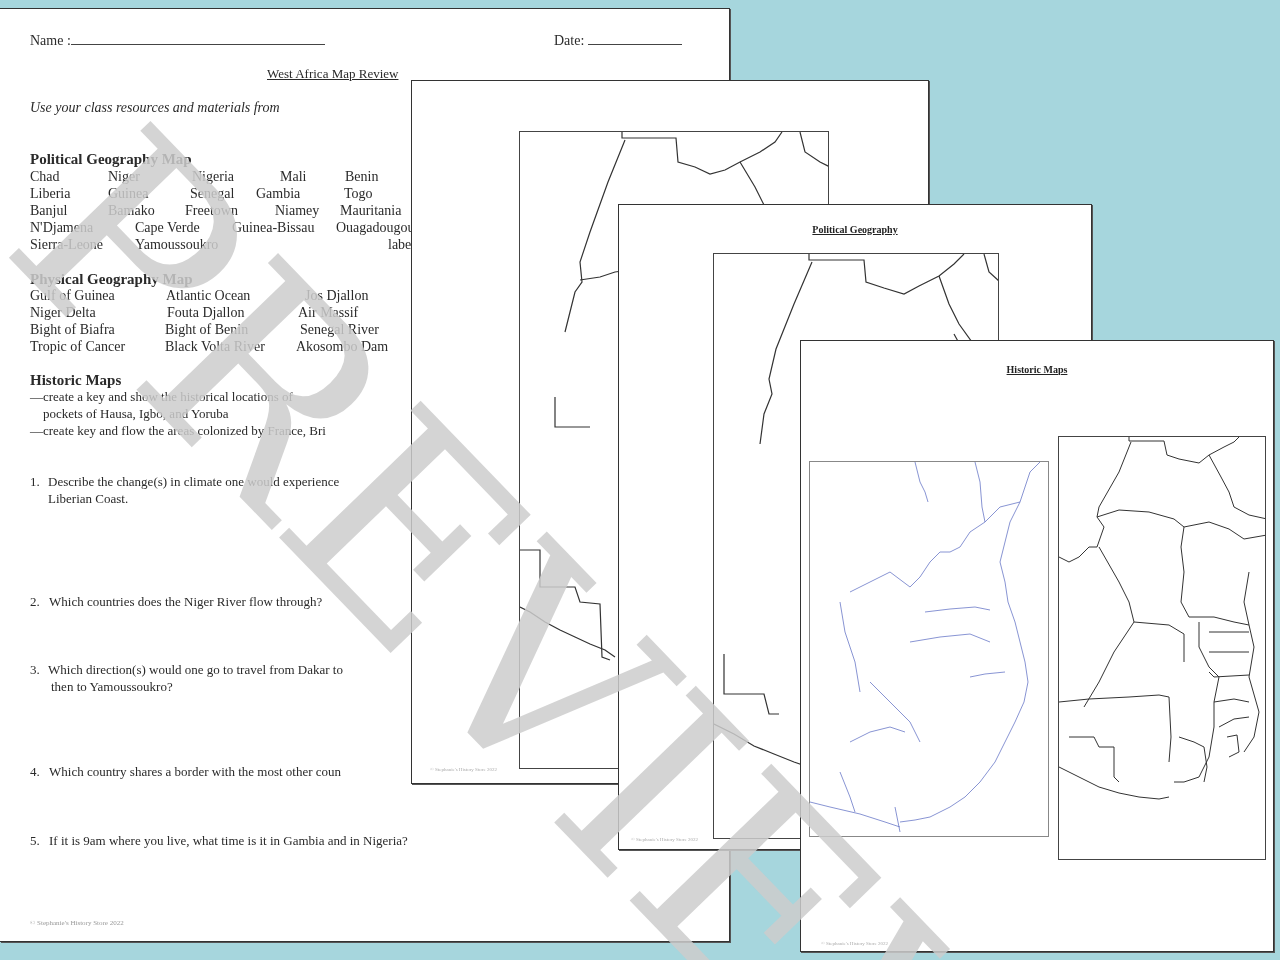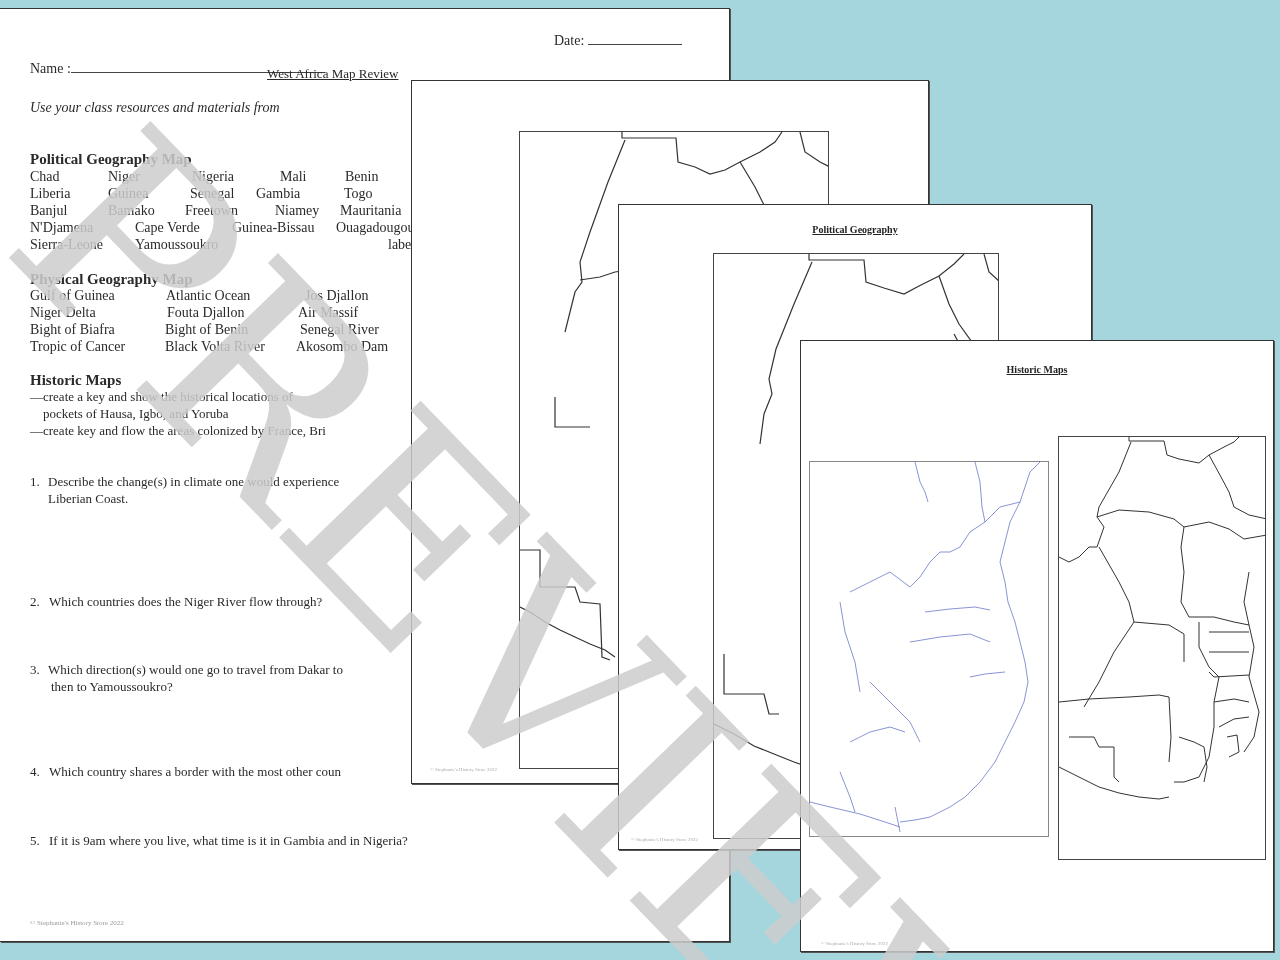--- a/index.html
+++ b/index.html
@@ -52,21 +52,21 @@
       transform: rotate(46deg) translate(-170px, -265px);
       letter-spacing: 2px;
       white-space: nowrap;
       line-height: 1;
     }
   </style>
 </head>
 <body>
 
 <div class="page" id="ws">
-  <div class="ws-txt" style="left:30px;top:24px;margin-top:28px;">
+  <div class="ws-txt" style="left:30px;top:24px;">
     <span>Name :</span><span class="blank" style="width:254px;"></span>
   </div>
   <div class="ws-txt" style="left:554px;top:24px;">
     <span>Date:</span> <span class="blank" style="width:94px;"></span>
   </div>
 
   <div class="ws-txt ws-title" style="left:267px;top:57px;">West Africa Map Review</div>
 
   <div class="ws-txt ws-intro" style="left:30px;top:91px;">Use your class resources and materials from</div>
 

